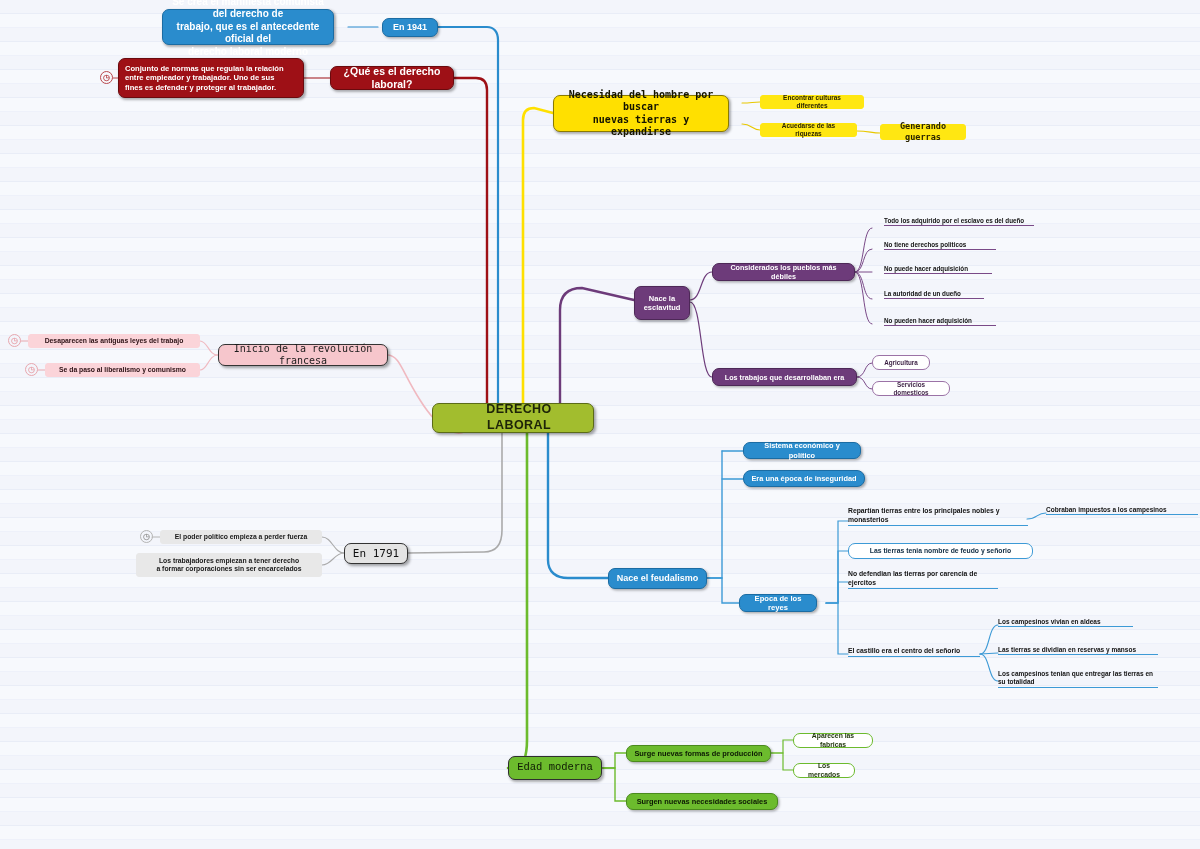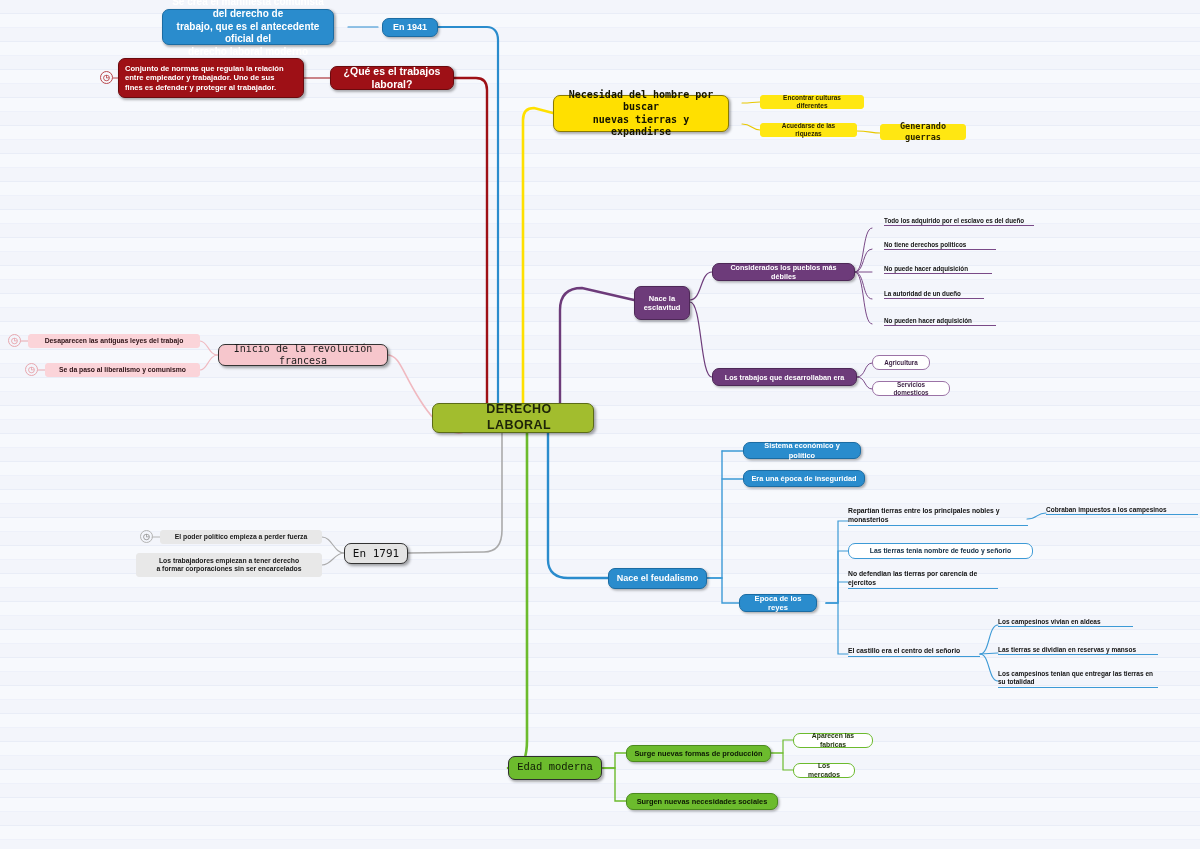--- a/index.html
+++ b/index.html
@@ -165,21 +165,21 @@
       <path d="M527,432 L527,740 C527,756 523,768 516,768 L508,768" stroke="#6cbb2d" stroke-width="2.6"></path>
       <path d="M602,768 L615,768 L615,753 L626,753" stroke="#6cbb2d" stroke-width="1.4"></path>
       <path d="M602,768 L615,768 L615,801 L626,801" stroke="#6cbb2d" stroke-width="1.4"></path>
       <path d="M771,753 L783,753 L783,740 L793,740" stroke="#6cbb2d" stroke-width="1.2"></path>
       <path d="M771,753 L783,753 L783,770 L793,770" stroke="#6cbb2d" stroke-width="1.2"></path>
     </g>
   </svg>
 
   <div class="node central" style="left:432px; top:403px; width:162px; height:30px;padding-left:28px;">DERECHO LABORAL</div>
 
-  <div class="node box dark-red" style="left:330px; top:66px; width:124px; height:24px; font-size:10.5px;">¿Qué es el trabajos laboral?</div>
+  <div class="node box dark-red" style="left:330px; top:66px; width:124px; height:24px; font-size:10.5px;">¿Qué es el derecho laboral?</div>
 
   <div class="node box dark-red" style="left:118px; top:58px; width:186px; height:40px; font-size:7.6px; padding:2px 6px; text-align:left; justify-content:flex-start;">Conjunto de normas que regulan la relación
 entre empleador y trabajador. Uno de sus
 fines es defender y proteger al trabajador.</div>
 
   <div class="icon-circle red" style="left:100px; top:71px;">◷</div>
 
   <div class="icon-note" style="left:292px; top:71px;">
       <i></i>
       <i></i>
@@ -219,21 +219,21 @@
   <div class="leaf u-purple" style="left:884px; top:317px; width:112px; font-size:6.3px;">No pueden hacer adquisición</div>
 
   <div class="node box purple-o" style="left:872px; top:355px; width:58px; height:15px; font-size:6.3px; box-shadow:none;">Agricultura</div>
 
   <div class="node box purple-o" style="left:872px; top:381px; width:78px; height:15px; font-size:6.3px; box-shadow:none;">Servicios domesticos</div>
 
   <div class="node box blue-hdr" style="left:608px; top:568px; width:99px; height:21px; font-size:9px;">Nace el feudalismo</div>
 
   <div class="node box blue-lt" style="left:743px; top:442px; width:118px; height:17px; font-size:7.4px;">Sistema económico y político</div>
 
-  <div class="node box blue-lt" style="left:743px; top:470px; width:122px; height:17px; font-size:7.4px;">Era una época de inseguridad</div>
+  <div class="node box blue-lt" style="left:743px; top:470px; width:122px; height:17px; font-size:7.4px;border-radius:8px;">Era una época de inseguridad</div>
 
   <div class="node box blue-hdr" style="left:739px; top:594px; width:78px; height:18px; font-size:7.6px;">Epoca de los reyes</div>
 
   <div class="leaf u-blue" style="left:848px; top:507px; width:180px; font-size:6.8px;">Repartían tierras entre los principales nobles y
 monasterios</div>
 
   <div class="node box blue-w" style="left:848px; top:543px; width:185px; height:16px; font-size:6.8px; box-shadow:none;">Las tierras tenia nombre de feudo y señorio</div>
 
   <div class="leaf u-blue" style="left:848px; top:570px; width:150px; font-size:6.8px;">No defendian las tierras por carencia de
 ejercitos</div>

